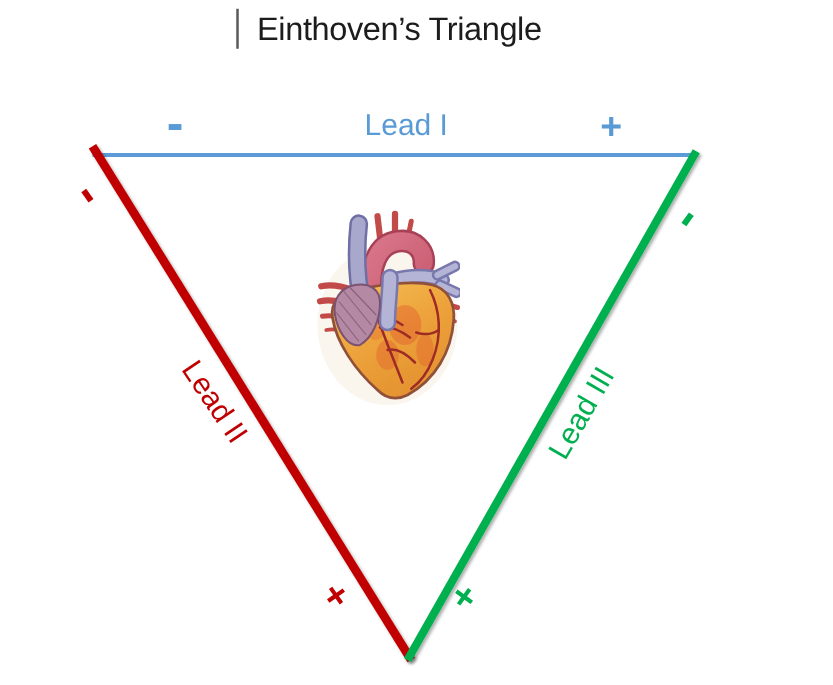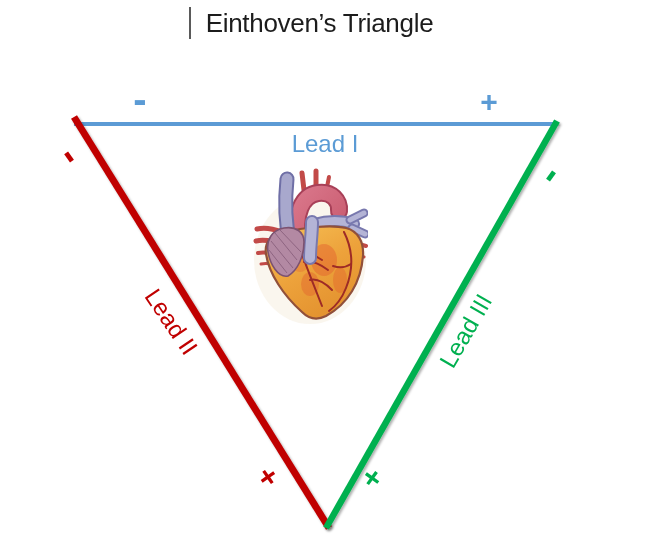--- a/index.html
+++ b/index.html
@@ -50,21 +50,21 @@
   .lead-name { font-size: 24px; }
   .sign-minus { font-size: 40px; font-weight: bold; }
   .sign-plus  { font-size: 30px; font-weight: bold; }
   .c-lead1 { color: #5B9BD5; }
   .c-lead2 { color: #C00000; }
   .c-lead3 { color: #00B050; }
   .r-lead2       { transform: translate(-50%, -50%) rotate(56deg); }
   .r-lead2-sign  { transform: translate(-50%, -50%) rotate(55deg); }
   .r-lead3       { transform: translate(-50%, -50%) rotate(-60deg); }
   .r-lead3-sign  { transform: translate(-50%, -50%) rotate(-54deg); }
-  .lead1-label { left: 325px; top: 101px; margin-top: 43px; }
+  .lead1-label { left: 325px; top: 101px; }
   .lead1-minus { left: 140px; top: 99px;  }
   .lead1-plus  { left: 489px; top: 102px; }
   .lead2-label { left: 171px; top: 322px; }
   .lead2-minus { left: 72px;  top: 155px; }
   .lead2-plus  { left: 268px; top: 477px; }
   .lead3-label { left: 466px; top: 331px; }
   .lead3-minus { left: 548px; top: 174px; }
   .lead3-plus  { left: 372px; top: 478px; }
   
   .heart-wrap {

